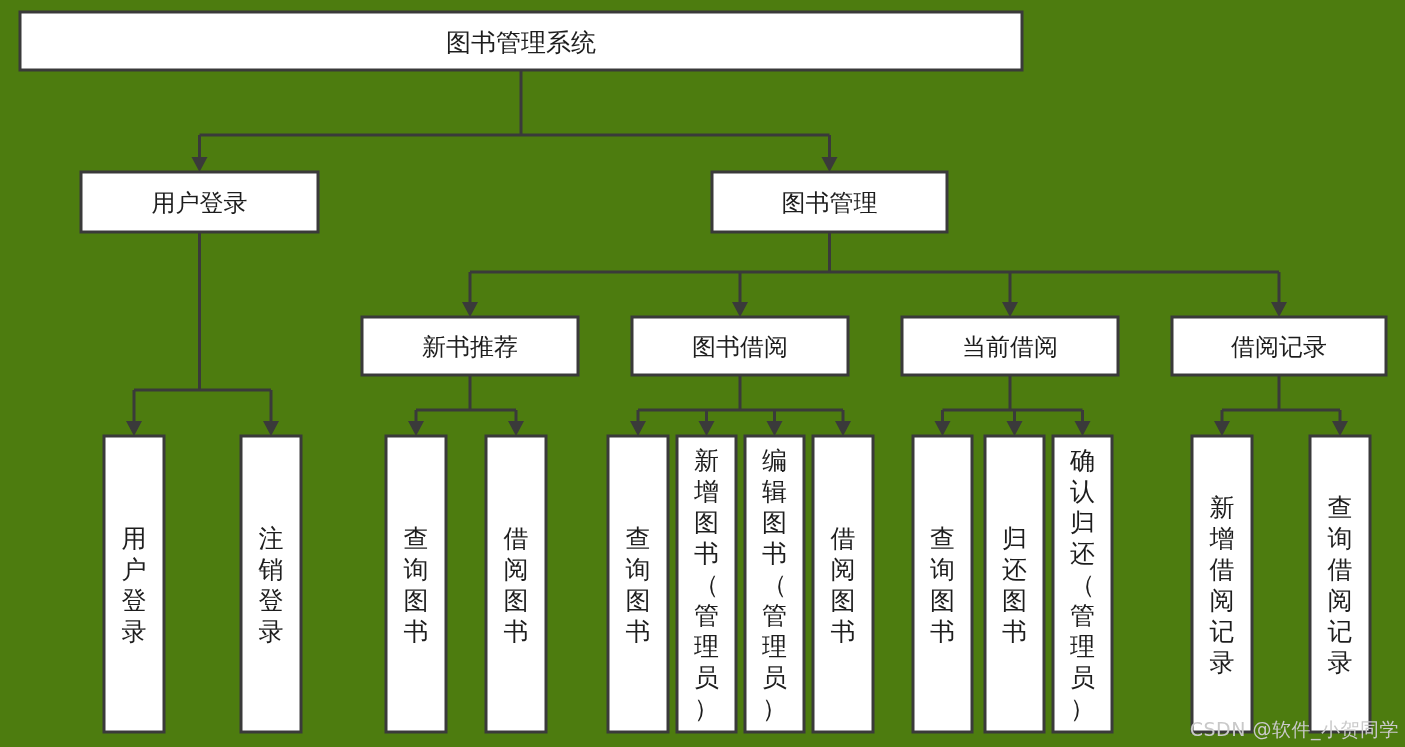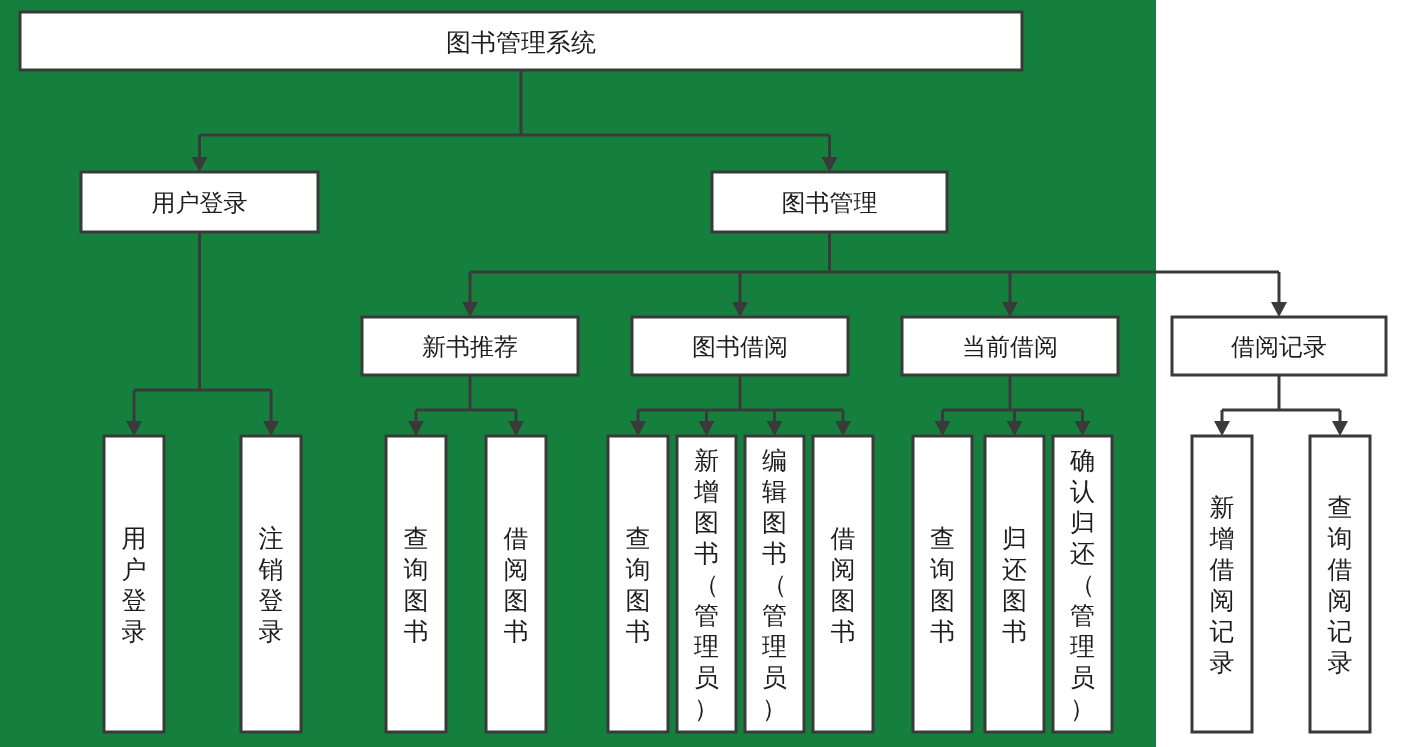--- a/index.html
+++ b/index.html
@@ -1,20 +1,20 @@
 <!DOCTYPE html>
 <html><head>
 <meta charset="utf-8">
 <style>
   html,body{margin:0;padding:0;background:#ffffff;}
   body{
     font-family:"DejaVu Sans","Liberation Sans",sans-serif;
     width:1405px;height:747px;overflow:hidden;
   }
-  #stage{position:relative;width:1156px;height:747px;background:#15803d;}
+  #stage{position:relative;width:1405px;height:747px;background:#4d7c0f;}
   svg#diagram{position:absolute;inset:0;width:1405px;height:747px;display:block;}
   .box-rect{fill:#ffffff;stroke:#3a3a3a;stroke-width:3;}
   .conn{stroke:#3a3a3a;stroke-width:3;fill:none;stroke-linecap:butt;}
   .arrow-head{fill:#3a3a3a;}
   .box-label{
     fill:#1d1d1d;
     font-family:"DejaVu Sans","Liberation Sans",sans-serif;
     text-anchor:middle;
     dominant-baseline:central;
   }
@@ -173,13 +173,14 @@
         <g>
           <rect x="1192" y="436" width="60" height="296" class="box-rect"></rect>
           <text x="1222" class="box-label leaf-char"><tspan x="1222" y="506.5">新</tspan><tspan x="1222" y="537.5">增</tspan><tspan x="1222" y="568.5">借</tspan><tspan x="1222" y="599.5">阅</tspan><tspan x="1222" y="630.5">记</tspan><tspan x="1222" y="661.5">录</tspan></text>
         </g>
         <g>
           <rect x="1310" y="436" width="60" height="296" class="box-rect"></rect>
           <text x="1340" class="box-label leaf-char"><tspan x="1340" y="506.5">查</tspan><tspan x="1340" y="537.5">询</tspan><tspan x="1340" y="568.5">借</tspan><tspan x="1340" y="599.5">阅</tspan><tspan x="1340" y="630.5">记</tspan><tspan x="1340" y="661.5">录</tspan></text>
         </g>
       </g>
   </svg>
+  <div class="watermark">CSDN @软件_小贺同学</div>
 </div>
 
 </body></html>

